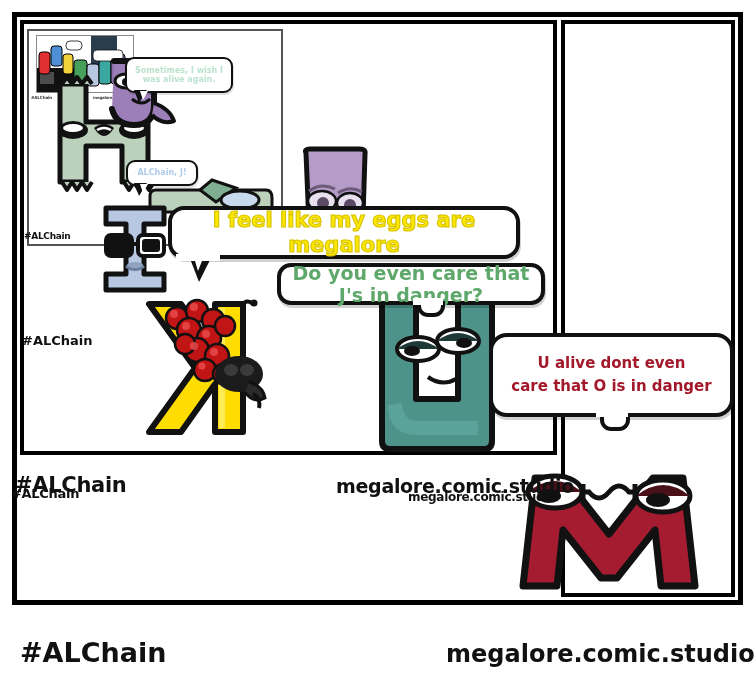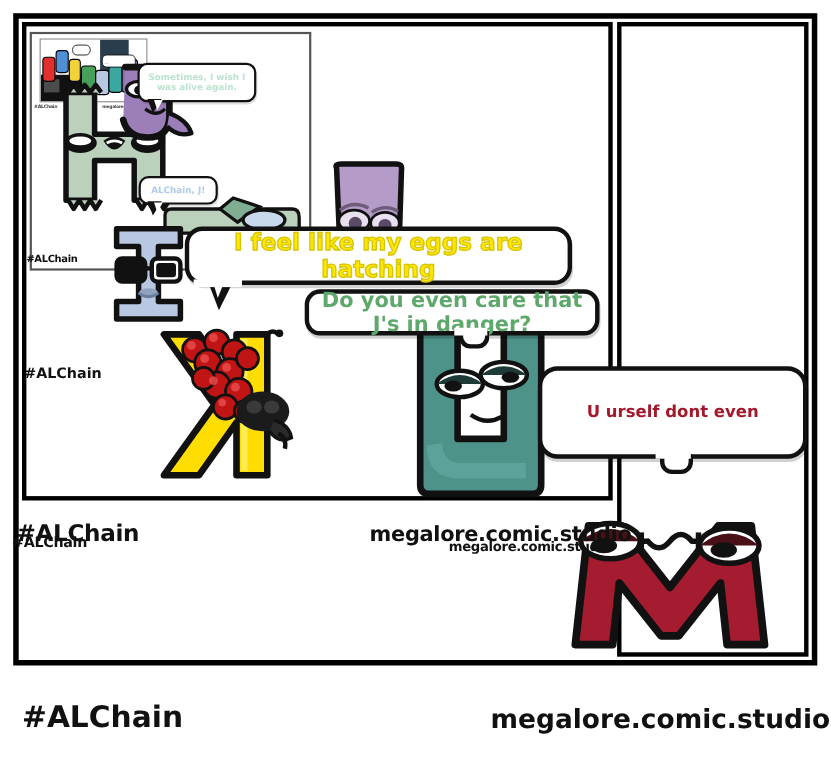--- a/index.html
+++ b/index.html
@@ -217,36 +217,37 @@
         <ellipse cx="40" cy="66" rx="8" ry="5" fill="#111"></ellipse>
         <ellipse cx="86" cy="56" rx="21" ry="12" fill="#fff" stroke="#111" stroke-width="4"></ellipse>
         <path d="M65 56 q21 -16 42 0 z" fill="#1d3a36"></path>
         <ellipse cx="92" cy="58" rx="8" ry="5" fill="#111"></ellipse>
         <path d="M56 92 q14 10 28 2" stroke="#111" stroke-width="4" fill="none"></path>
       </g>
     </svg>
   </div>
 
   <div class="bub" style="left:168px;top:206px;width:352px;height:53px;">
-    <span class="txt-yellow">I feel like my eggs are hatching</span>
+    <span class="txt-yellow">I feel like my eggs are megalore</span>
   </div>
   <div class="tail" style="left:189px;top:256px;">
     <div class="tail-b"></div>
     <div class="tail-b-in"></div>
   </div>
   <div class="notch-cover" style="left:176px;top:254px;width:44px;height:7px;"></div>
 
   <div class="bub" style="left:277px;top:263px;width:268px;height:42px;border-radius:14px;">
     <span class="txt-green">Do you even care that J's in danger?</span>
   </div>
   <div class="notch" style="left:417px;top:301px;width:20px;height:12px;"></div>
   <div class="notch-cover" style="left:413px;top:298px;width:30px;height:7px;"></div>
 
   <div class="bub" style="left:489px;top:333px;width:245px;height:84px;flex-direction:column;border-radius:18px;">
-    <span class="txt-darkred" style="display:block;">U urself dont even</span>
+    <span class="txt-darkred" style="display:block;">U alive dont even</span>
+    <span class="txt-darkred" style="display:block;margin-top:5px;">care that O is in danger</span>
   </div>
   <div class="notch" style="left:600px;top:413px;width:22px;height:14px;"></div>
   <div class="notch-cover" style="left:596px;top:410px;width:32px;height:7px;"></div>
 
   <div class="char" style="left:513px;top:466px;">
     <svg width="192" height="125" viewBox="0 0 192 125">
       <path d="M10 120 l12 -108 h30 l44 56 l44 -56 h30 l12 108 h-34 l-6 -56 l-38 48 h-16 l-38 -48 l-6 56 z" fill="#A51C30" stroke="#111" stroke-width="7" stroke-linejoin="round"></path>
       <g>
         <ellipse cx="42" cy="26" rx="27" ry="16" fill="#fff" stroke="#111" stroke-width="5"></ellipse>
         <path d="M15 26 q27 -22 54 0 z" fill="#4a1018"></path>

